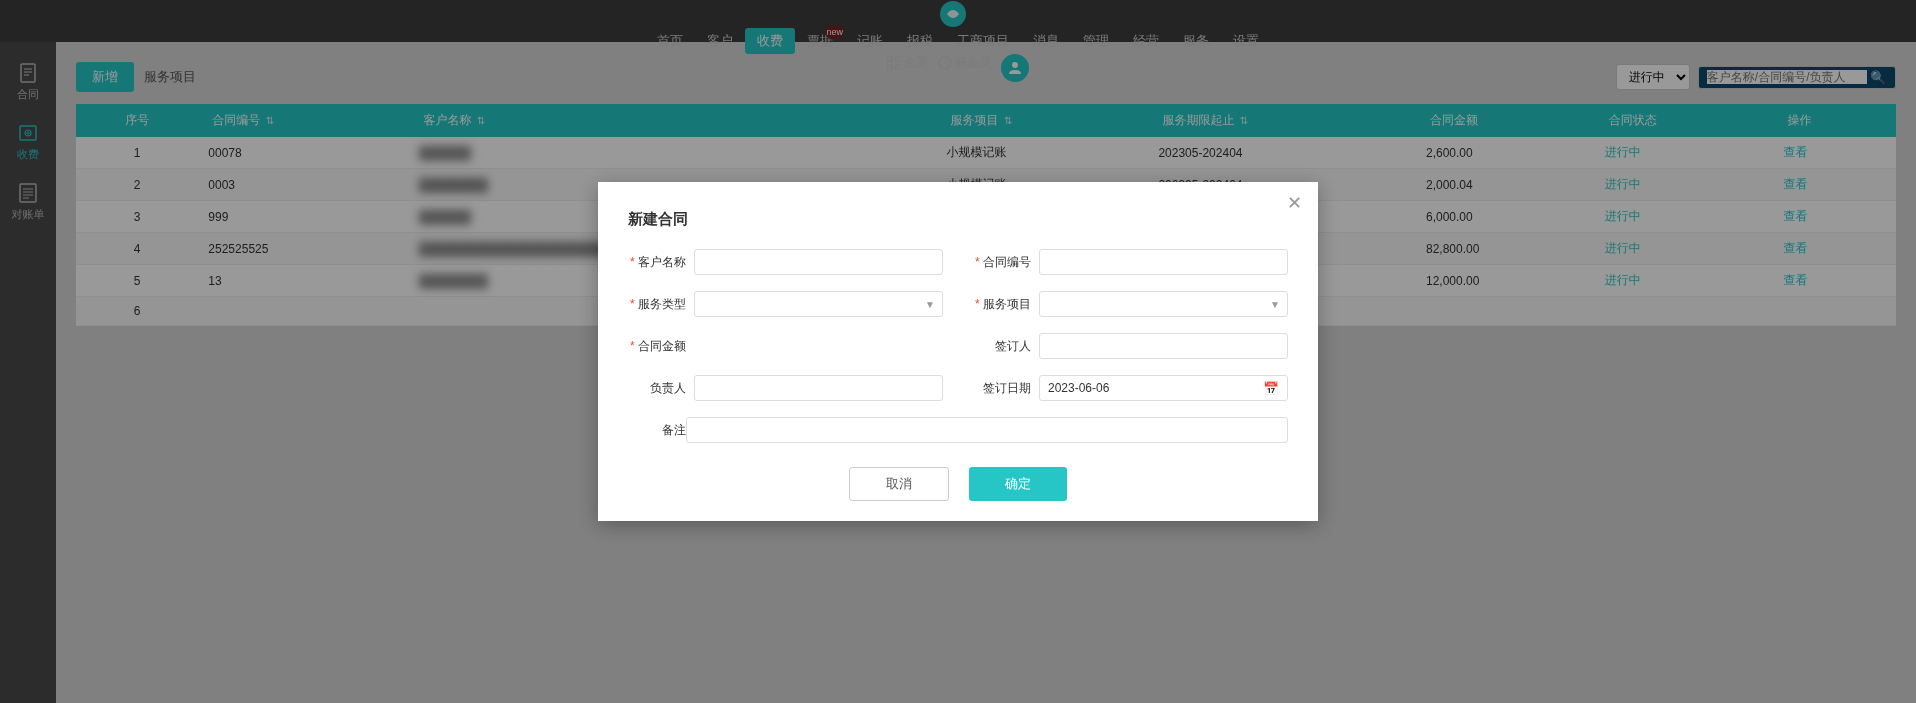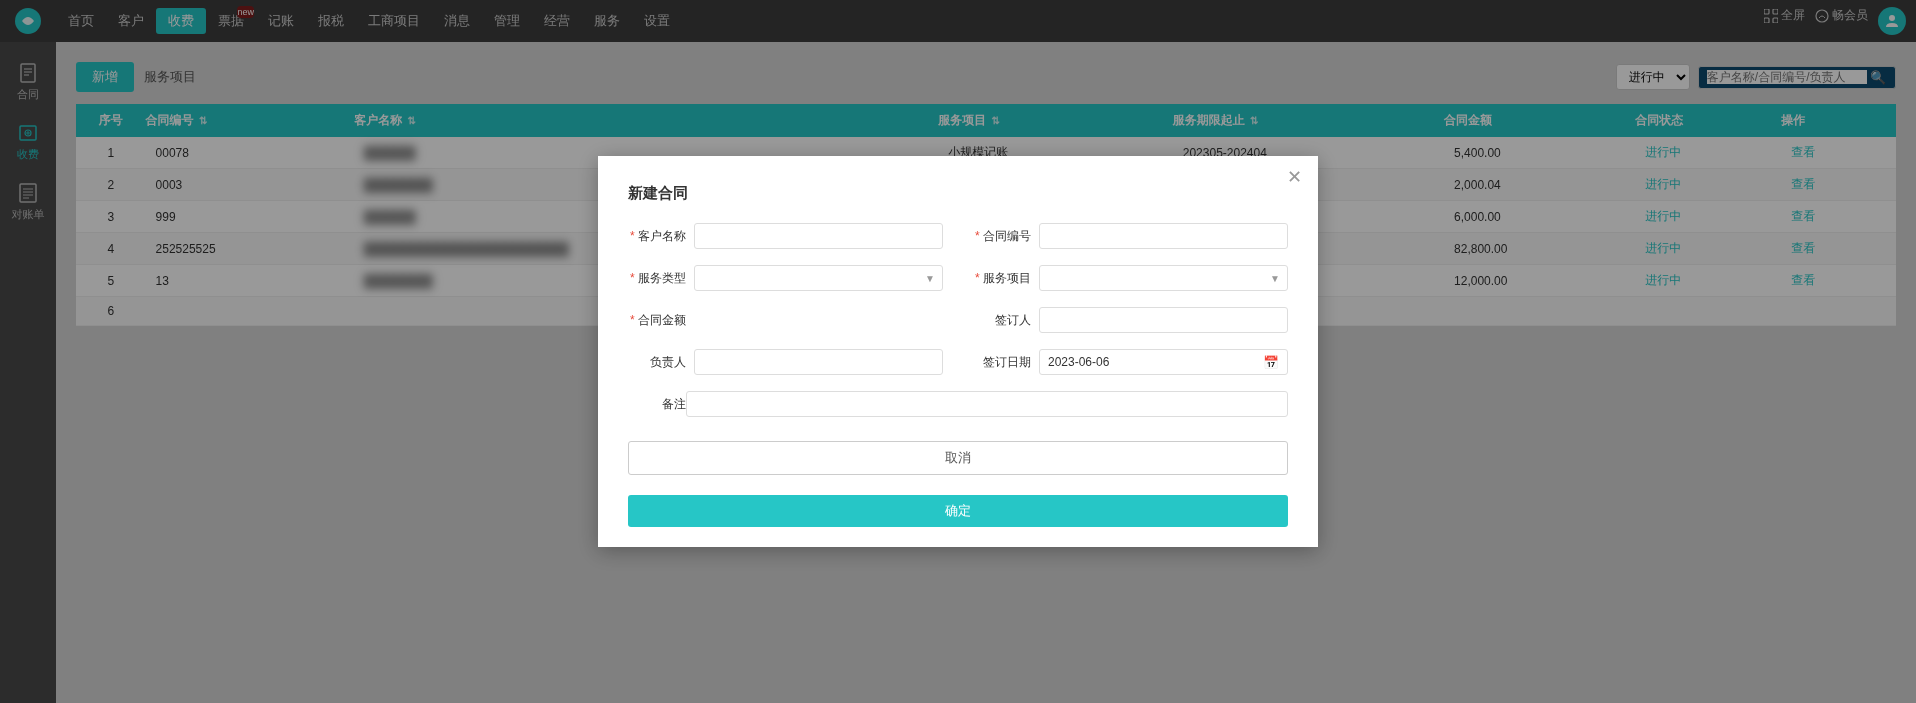--- a/index.html
+++ b/index.html
@@ -8,20 +8,21 @@
     
     .top-nav {
       height: 42px;
       background: #3d3d3d;
       display: flex;
       align-items: center;
       padding: 0 10px;
       position: fixed;
       top: 0; left: 0; right: 0;
       z-index: 100;
+      flex-direction: column;
     }
     .top-nav .logo {
       width: 36px;
       height: 36px;
       margin-right: 10px;
       display: flex;
       align-items: center;
       justify-content: center;
     }
     .top-nav .logo svg { width: 28px; height: 28px; }
@@ -171,24 +172,24 @@
     .contract-table {
       width: 100%;
       border-collapse: collapse;
       background: #fff;
     }
     .contract-table thead tr {
       background: #26c6c6;
       color: #fff;
     }
     .contract-table thead th {
-      padding: 8px 0;
+      padding: 8px 14px;
       text-align: left;
       font-size: 12px;
-      font-weight: bold;
+      font-weight: normal;
       white-space: nowrap;
     }
     .contract-table thead th.center { text-align: center; }
     .contract-table tbody tr {
       border-bottom: 1px solid #eee;
     }
     .contract-table tbody tr:nth-child(even) { background: #f9f9f9; }
     .contract-table tbody td {
       padding: 7px 10px;
       font-size: 12px;
@@ -317,21 +318,20 @@
     .form-row-full {
       grid-column: 1 / -1;
       display: flex;
       align-items: center;
     }
     .modal-footer {
       display: flex;
       justify-content: center;
       gap: 20px;
       margin-top: 24px;
-      flex-direction: column;
     }
     .btn-cancel {
       border: 1px solid #ccc;
       background: #fff;
       color: #555;
       padding: 7px 36px;
       border-radius: 3px;
       cursor: pointer;
       font-size: 13px;
     }
@@ -466,21 +466,21 @@
         <th>操作</th>
       </tr>
     </thead>
     <tbody id="table-body">
     <tr>
       <td class="center">1</td>
       <td>00078</td>
       <td><span class="blurred" style="filter: blur(3px)">██████</span></td>
       <td>小规模记账</td>
       <td>202305-202404</td>
-      <td>5,400.00</td>
+      <td>2,600.00</td>
       <td><span class="status-active">进行中</span></td>
       <td><a class="action-link">查看</a></td>
     </tr>
         <tr>
       <td class="center">2</td>
       <td>0003</td>
       <td><span class="blurred" style="filter: blur(3px)">████████</span></td>
       <td>小规模记账</td>
       <td>202305-202404</td>
       <td>2,000.04</td>

